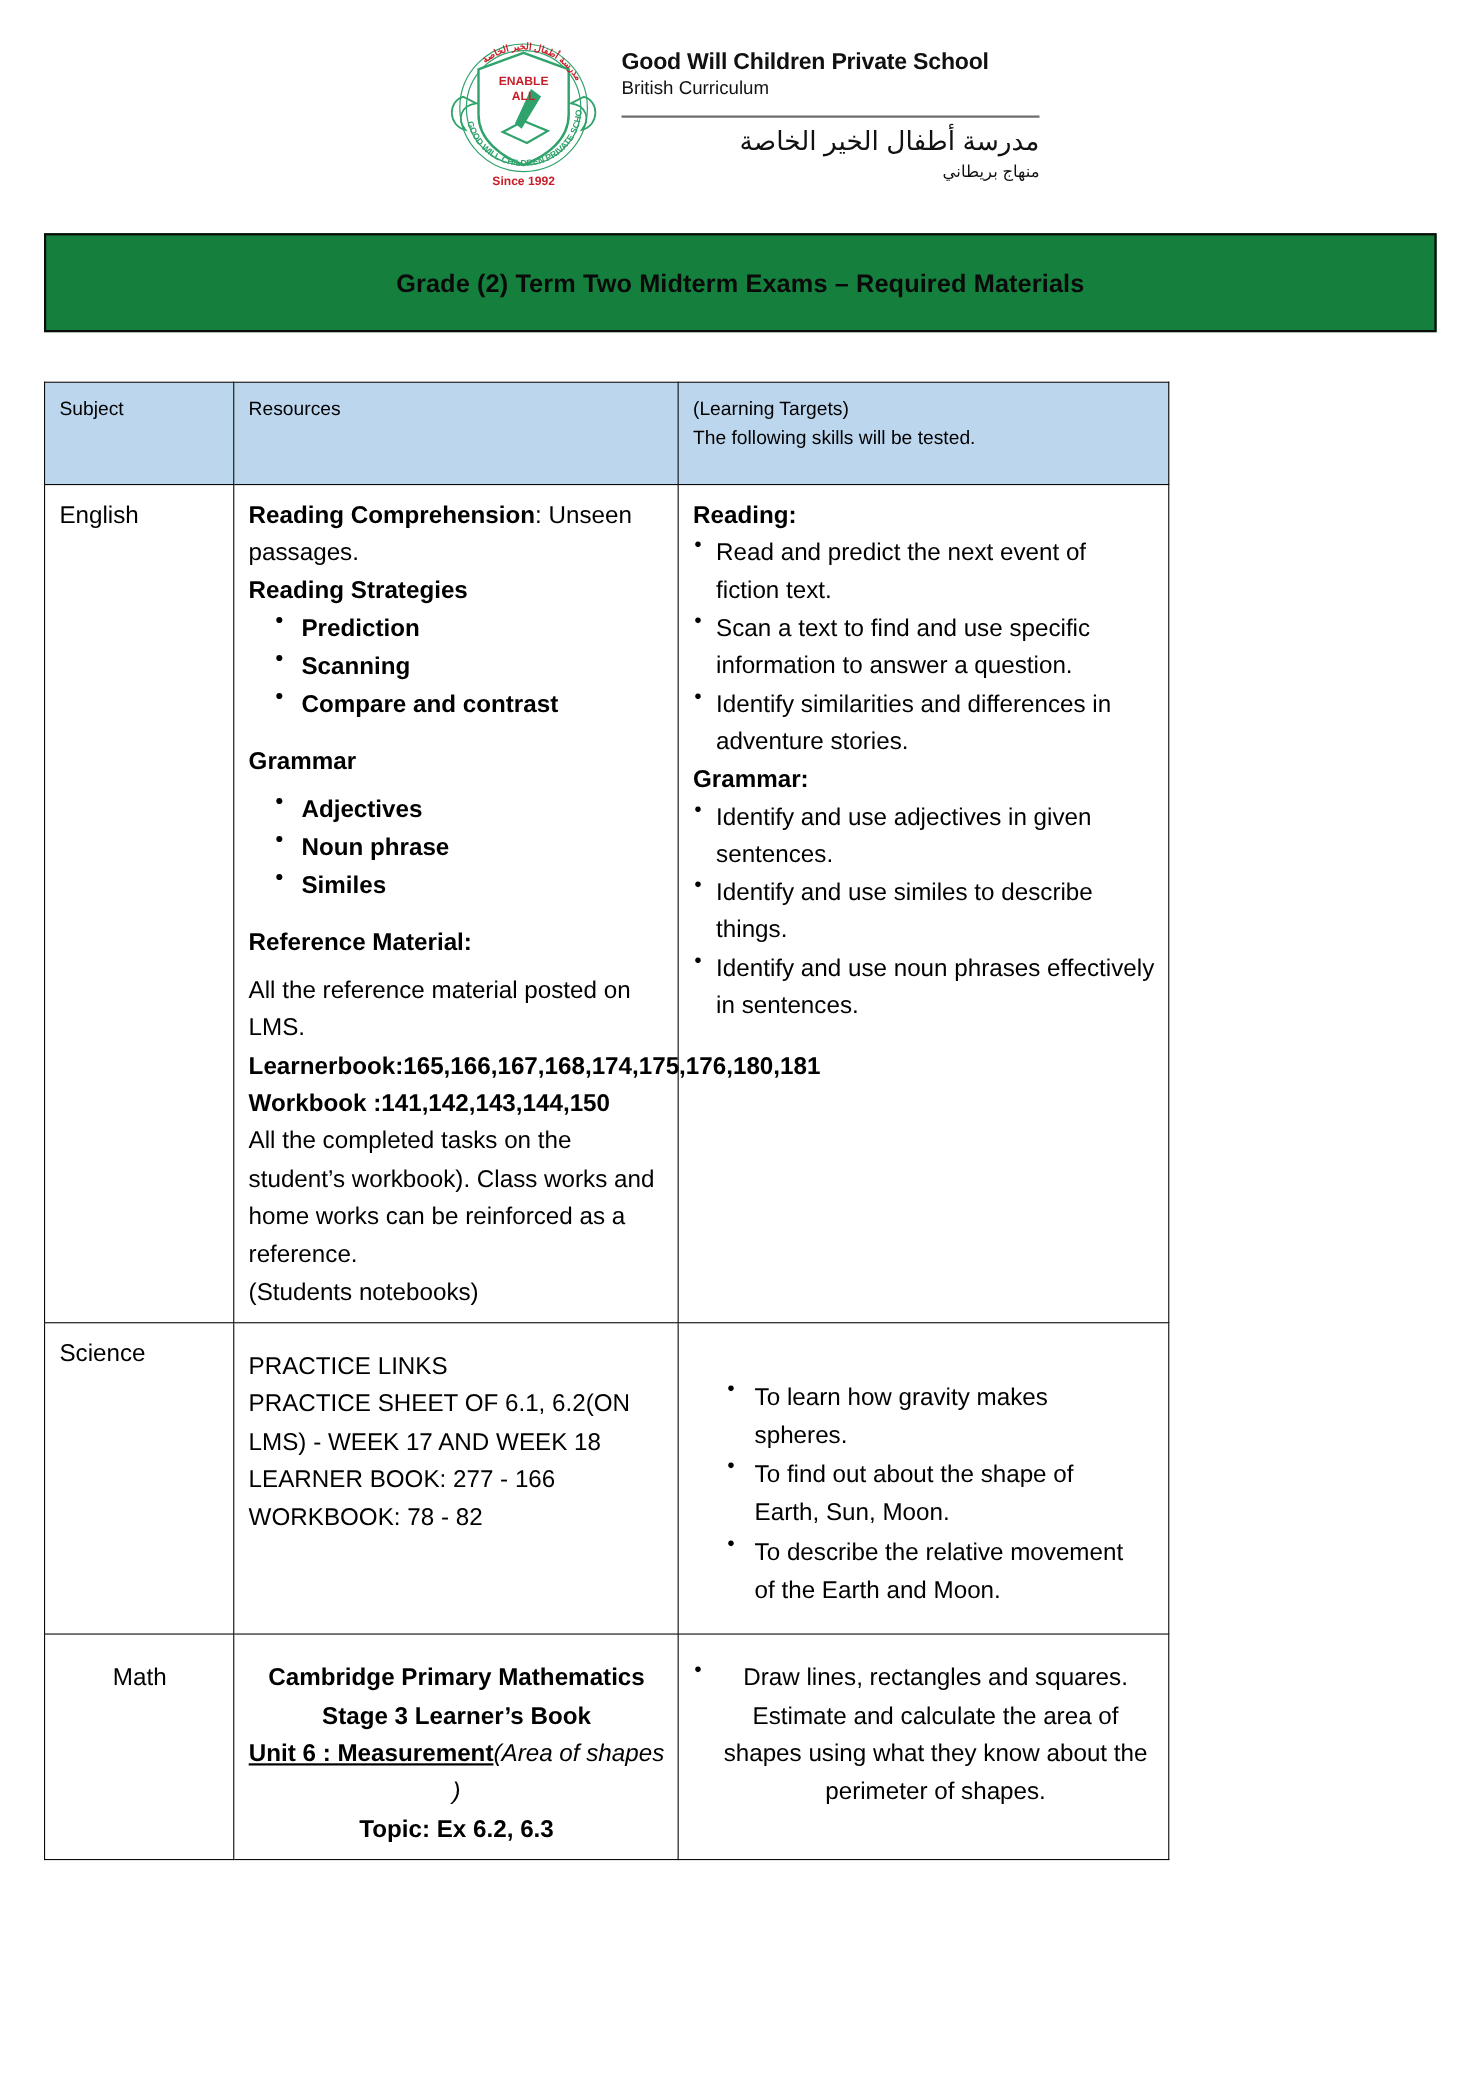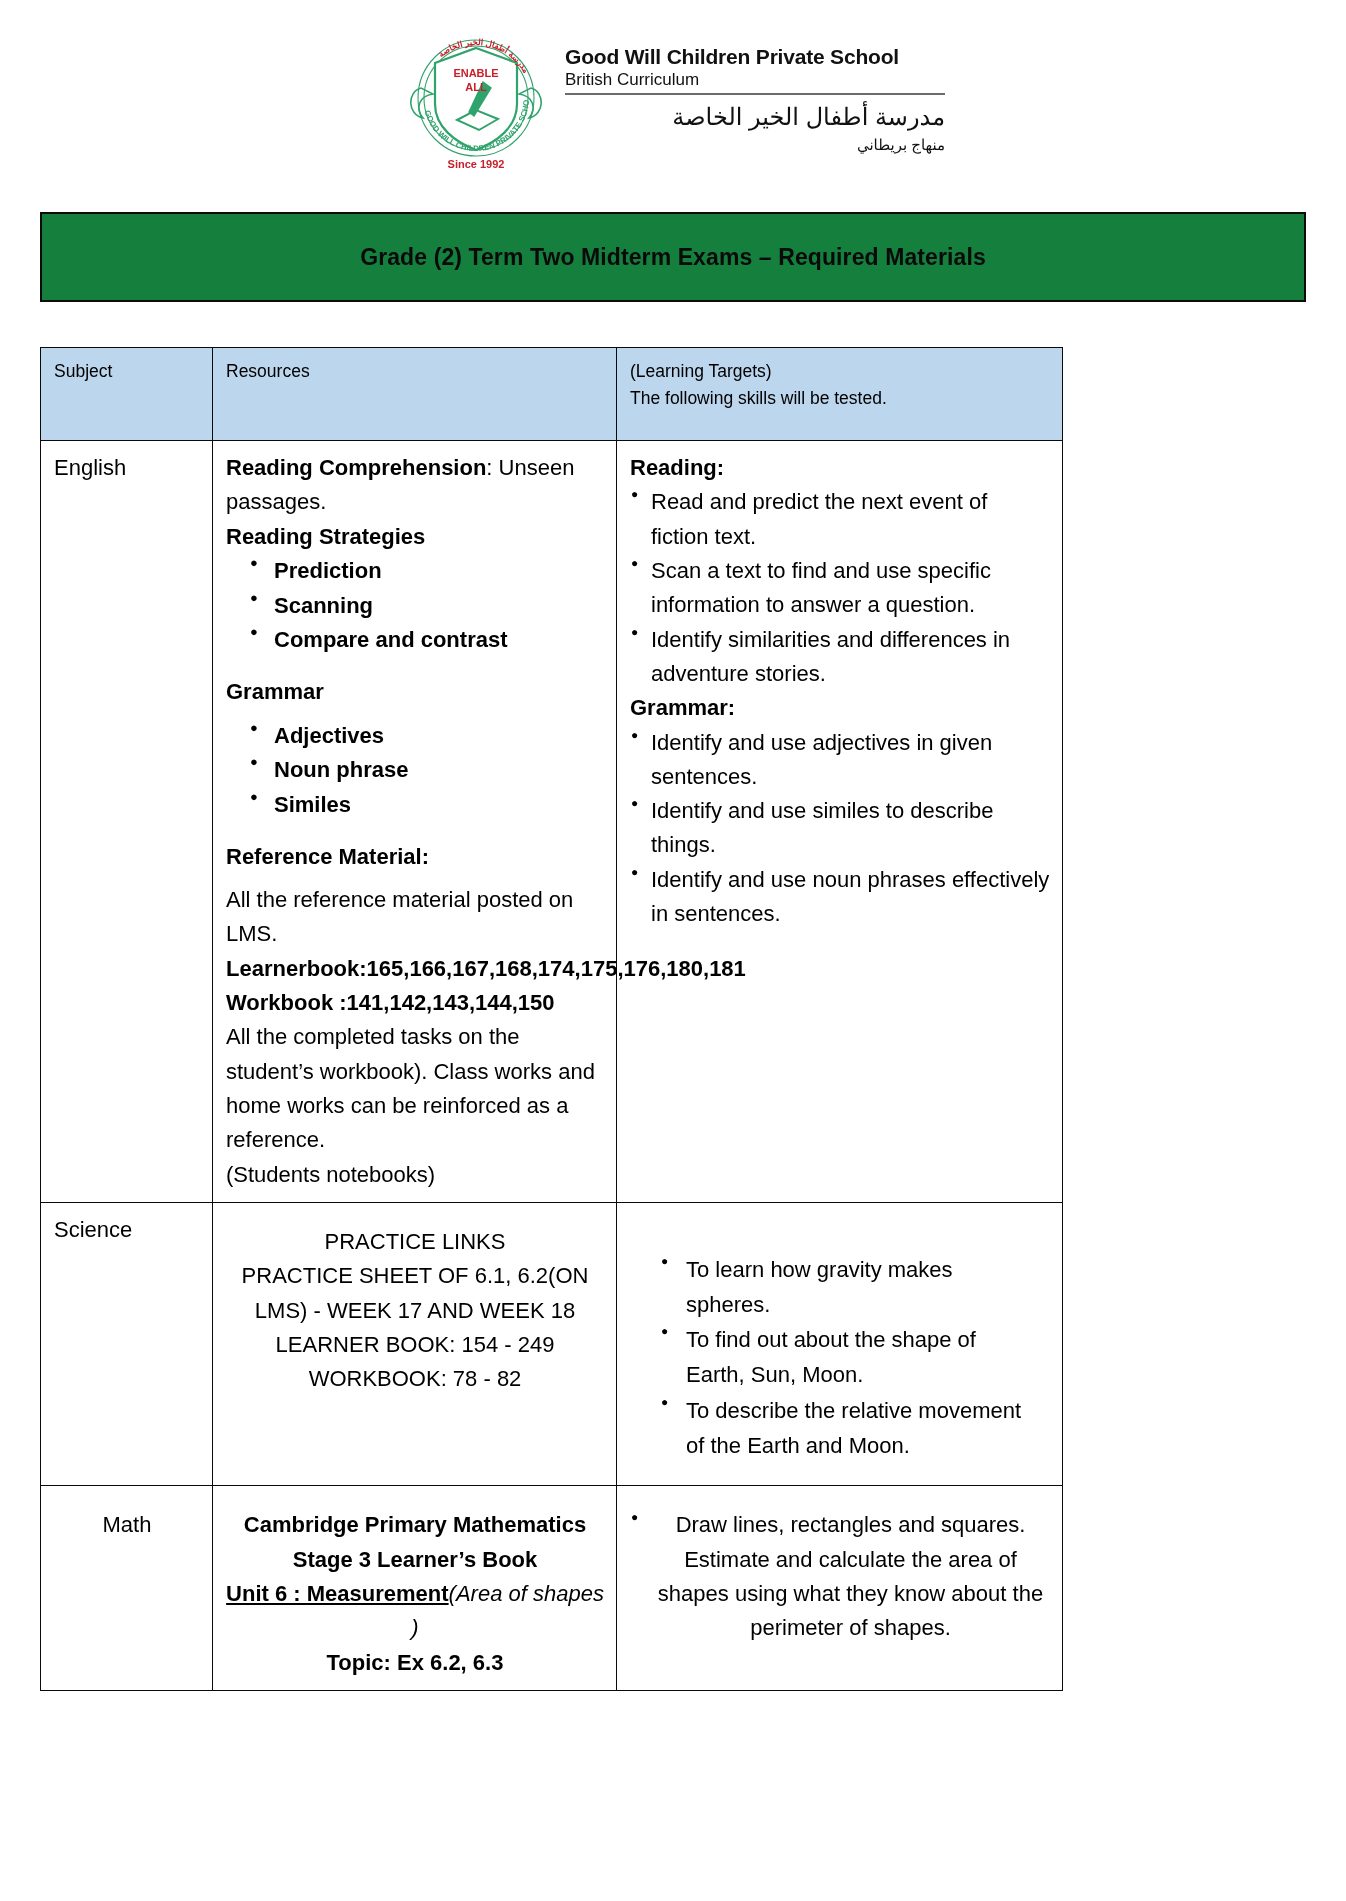--- a/index.html
+++ b/index.html
@@ -39,21 +39,21 @@
     font-size: 21px;
     font-weight: bold;
     letter-spacing: -0.2px;
     line-height: 1.2;
     color: #111;
   }
   .school-sub {
     font-size: 17px;
     color: #111;
     line-height: 1.3;
-    padding-bottom: 1px;
+    padding-bottom: 13px;
   }
   .rule {
     border-bottom: 2px solid #6b6b6b;
     width: 100%;
     margin: 1px 0 6px 0;
   }
   .school-ar {
     font-size: 24px;
     text-align: right;
     direction: rtl;
@@ -143,21 +143,21 @@
   .dotline::before {
     content: "\25CF";
     position: absolute;
     left: 1px;
     top: 0px;
     font-size: 12px;
   }
   .gap { height: 17px; }
   .gap-sm { height: 9px; }
 
-  .sci-res { line-height: 1.95; font-size: 17.5px; text-align: center; }
+  .sci-res { line-height: 1.95; font-size: 17.5px; }
   .sci-cell { padding-top: 22px !important; }
   .sci-targets { padding-top: 38px !important; }
   ul.sci {
     margin: 12px;
     padding-left: 44px;
     list-style: none;
   }
   ul.sci li {
     position: relative;
     line-height: 1.58;
@@ -284,21 +284,21 @@
         <div class="dotline">Identify and use noun phrases effectively in sentences.</div>
       </td>
     </tr>
 
     <tr class="sci-row">
       <td class="subject-cell">Science</td>
 
       <td class="sci-cell sci-res">
         <div>PRACTICE LINKS</div>
         <div>PRACTICE SHEET OF 6.1, 6.2(ON LMS) - WEEK 17 AND WEEK 18</div>
-        <div>LEARNER BOOK: 154 - 249</div>
+        <div>LEARNER BOOK: 277 - 166</div>
         <div>WORKBOOK: 78 - 82</div>
       </td>
 
       <td class="sci-targets">
         <ul class="sci">
           <li>To learn how gravity makes spheres.</li>
           <li>To find out about the shape of Earth, Sun, Moon.</li>
           <li>To describe the relative movement of the Earth and Moon.</li>
         </ul>
       </td>

